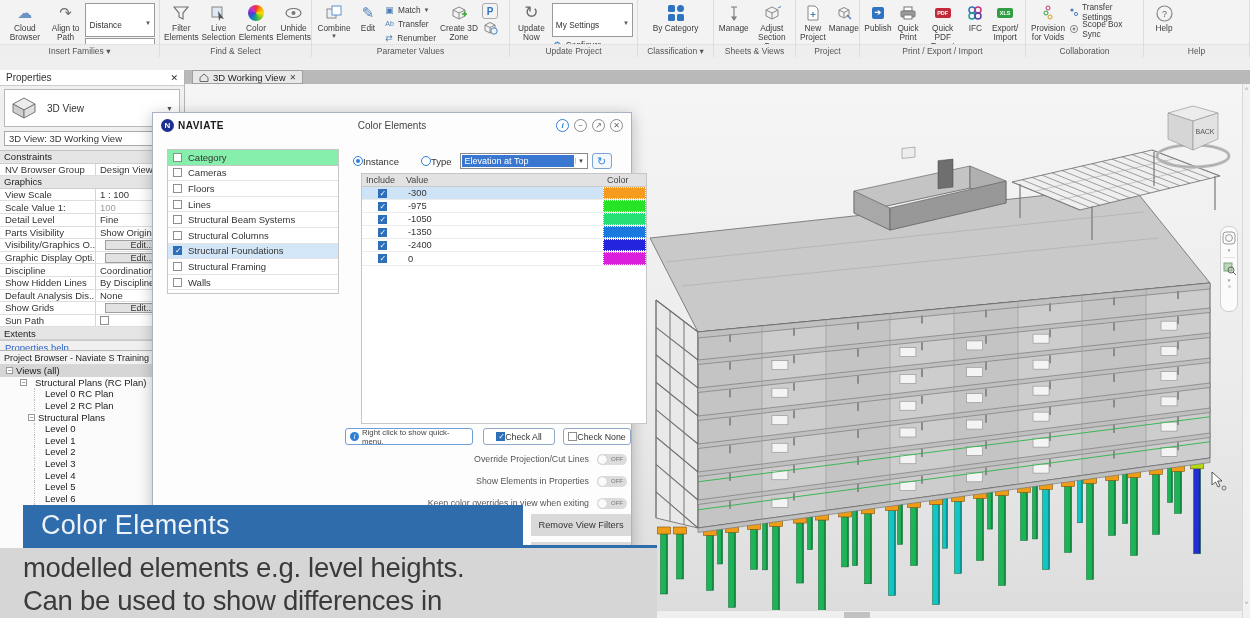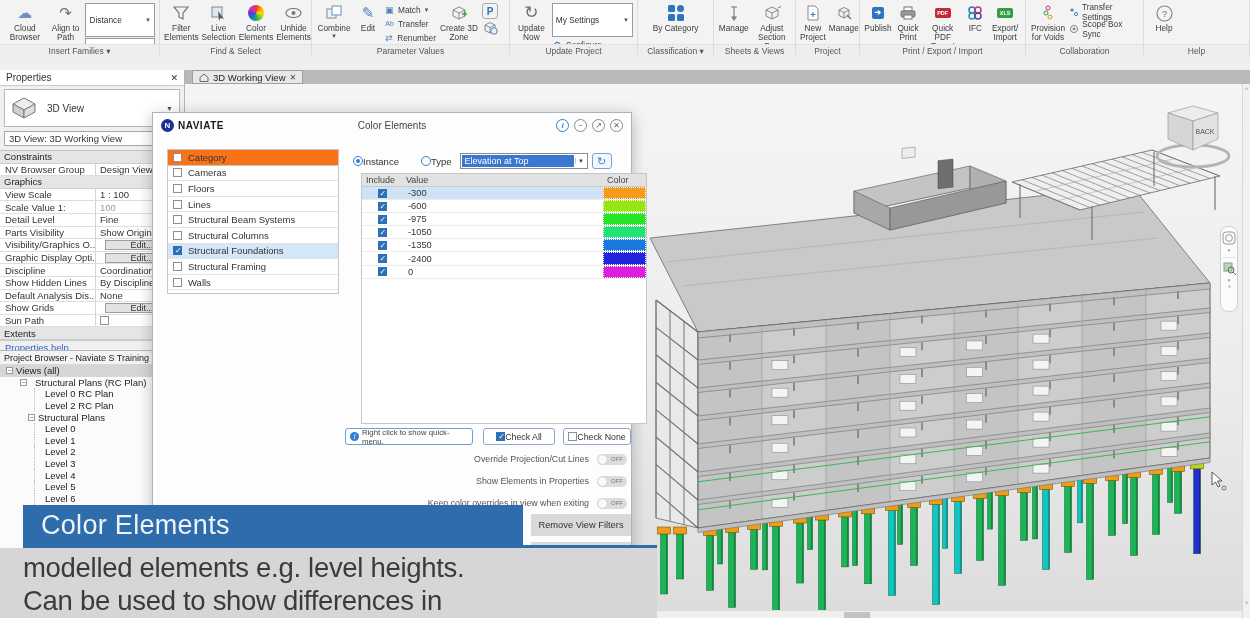--- a/index.html
+++ b/index.html
@@ -14,21 +14,21 @@
   .glabel { position:absolute; left:0; right:0; bottom:0; height:13px; font-size:8.5px; color:#555;
             text-align:center; line-height:13px; background:#efeeee; border-top:1px dotted #d8d8d8; white-space:nowrap; overflow:hidden;}
   .rbtn { display:flex; flex-direction:column; align-items:center; justify-content:flex-start;
           font-size:8.3px; color:#3c3c3c; text-align:center; line-height:1.1; padding-top:2px; cursor:default;}
   .rbtn .ic { width:22px; height:20px; display:flex; align-items:center; justify-content:center;
               font-size:15px; color:#6d6d6d; }
   .rbtn .lbl { margin-top:1px; }
   .stackcol { display:flex; flex-direction:column; gap:1px; padding-top:2px; }
   .srow { display:flex; align-items:center; gap:3px; font-size:8.3px; color:#3c3c3c; height:13px; }
   .srow .sic { width:11px; height:10px; font-size:9px; color:#4d7fb5; display:flex; align-items:center; justify-content:center;}
-  .combo { border:1px solid #9a9a9a; background:#fff; height:13px; display:flex; align-items:center;
+  .combo { border:1px solid #9a9a9a; background:#fff; height:13px; display:flex; align-items:flex-start;
            justify-content:space-between; font-size:8.3px; color:#333; padding:16px 3px; }
   .cwheel { width:16px; height:16px; border-radius:50%;
             background:conic-gradient(#e33,#f90,#fd0,#8c2,#2a6,#17c,#63c,#c3c,#e33); }
   .sq4 { display:grid; grid-template-columns:7px 7px; grid-gap:2px; }
   .sq4 span { width:7px; height:7px; background:#2f74c0; border-radius:1.5px; display:block;}
   .badge { border-radius:2px; color:#fff; font-size:5.5px; font-weight:bold; padding:1.5px 2.5px; }
   .caret { font-size:6px; color:#555; }
 
   
   #midstrip { position:absolute; left:0; top:57px; width:1250px; height:13px; background:#f0efef; }
@@ -97,21 +97,21 @@
              display:flex; align-items:center; justify-content:center; margin-right:4px;}
   #dlgbrand { font-weight:bold; font-size:10px; letter-spacing:.5px; color:#1a1a1a;}
   #dlgtitle { position:absolute; left:0; right:0; text-align:center; font-size:10px; color:#444; pointer-events:none;}
   #dlgicons { margin-left:auto; display:flex; gap:5px; z-index:1;}
   .dico { width:13px; height:13px; border:1px solid #8a8a8a; border-radius:50%; font-size:8px; color:#666;
           display:flex; align-items:center; justify-content:center; background:#fff;}
   .dico.blue { border-color:#2f7fd6; color:#2f7fd6; font-style:italic; font-weight:bold;}
 
   #catbox { position:absolute; left:14px; top:36px; width:172px; height:145px; border:1px solid #c6c6c6; background:#fff;}
   .catrow { height:15.6px; display:flex; align-items:center; gap:6px; padding-left:5px; border-bottom:1px solid #e4e4e4;}
-  .catrow.header { background:#f97316; border-bottom:1px solid #c6c6c6; }
+  .catrow.header { background:#86efac; border-bottom:1px solid #c6c6c6; }
   .catrow .cb { flex:none; }
   .catrow.checked { background:#d4e7f8; }
   .cb.on { background:#2d6fb8; border-color:#2d6fb8; position:relative; }
   .cb.on:after { content:"✓"; color:#fff; font-size:8px; position:absolute; left:1px; top:-1px; }
 
   #radiorow { position:absolute; left:200px; top:40px; width:268px; height:16px; display:flex; align-items:center; gap:0;}
   .radio { width:10px; height:10px; border:1px solid #2f7fd6; border-radius:50%; display:inline-block; position:relative;}
   .radio.sel:after { content:""; position:absolute; left:2px; top:2px; width:4px; height:4px; border-radius:50%; background:#2f7fd6;}
   #paramsel { margin-left:8px; width:128px; height:16px; border:1px solid #8a8a8a; background:#fff; display:flex; align-items:center;}
   #paramsel .seltxt { flex:1; background:#3a77d0; color:#fff; margin:1px; padding:0 3px; height:12px; line-height:12px;
@@ -997,27 +997,20 @@
           <div class="vc-inc">
             <span class="cb on"></span>
           </div>
           <div class="vc-val">-300</div>
           <div class="vc-col" style="background: rgb(245, 155, 30);"></div>
         </div>
         <div class="vrow">
           <div class="vc-inc">
             <span class="cb on"></span>
           </div>
-          <div class="vc-val">-600</div>
-          <div class="vc-col" style="background: rgb(151, 230, 19);"></div>
-        </div>
-        <div class="vrow">
-          <div class="vc-inc">
-            <span class="cb on"></span>
-          </div>
           <div class="vc-val">-975</div>
           <div class="vc-col" style="background: rgb(39, 228, 39);"></div>
         </div>
         <div class="vrow">
           <div class="vc-inc">
             <span class="cb on"></span>
           </div>
           <div class="vc-val">-1050</div>
           <div class="vc-col" style="background: rgb(35, 226, 115);"></div>
         </div>

